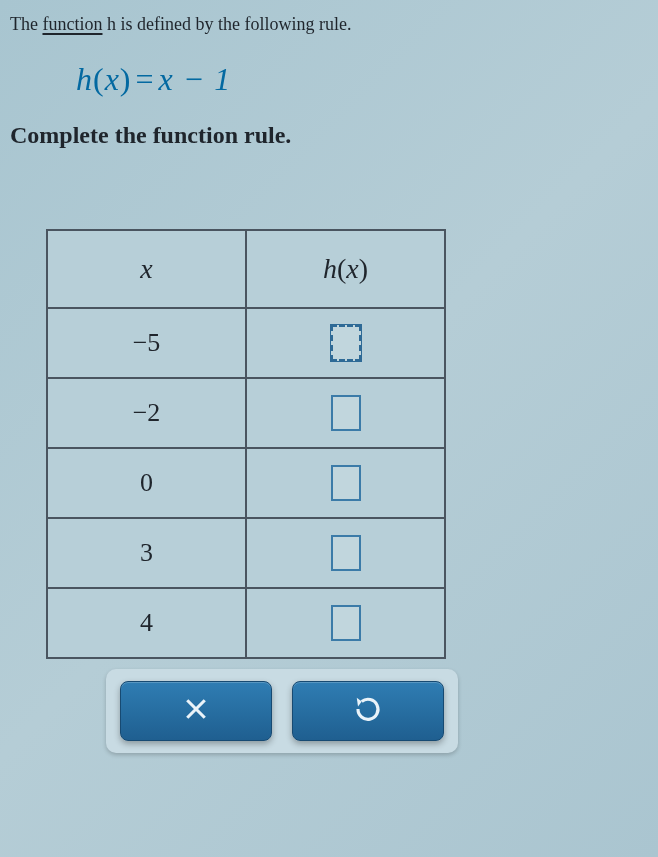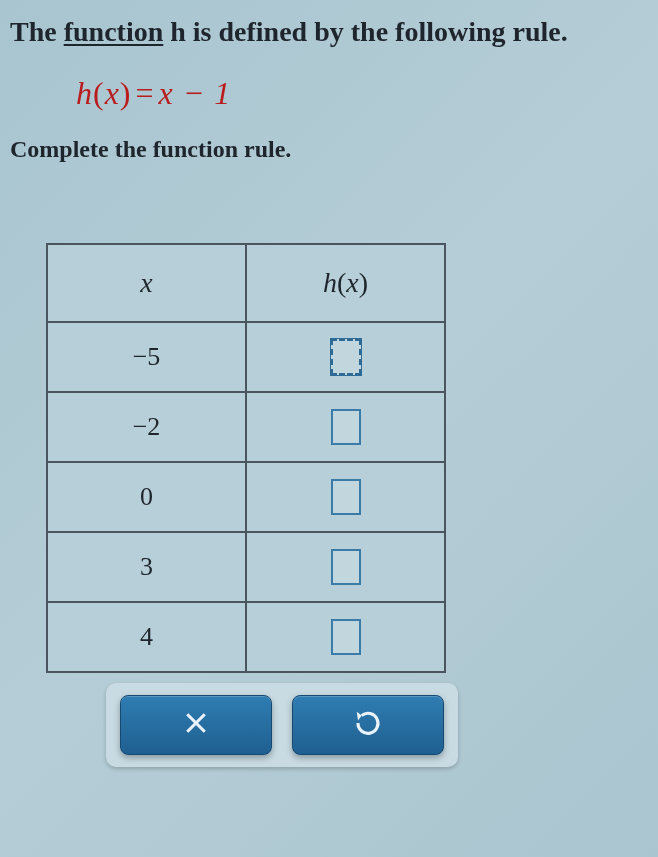--- a/index.html
+++ b/index.html
@@ -7,37 +7,37 @@
       width: 658px;
       height: 857px;
       background: linear-gradient(135deg, #a8c5d0 0%, #b5cdd6 50%, #aac5d0 100%);
       font-family: Georgia, 'Times New Roman', serif;
       color: #2a2f36;
       padding: 12px 10px;
       position: relative;
       overflow: hidden;
     }
     .prompt-line1 {
-      font-size: 28px;
+      font-size: 18px;
       line-height: 1.4;
-      font-weight: 700;
+      font-weight: 400;
       color: #1f252c;
     }
     .func-link {
       text-decoration: underline;
       text-decoration-thickness: 2px;
       text-underline-offset: 3px;
       color: #1f252c;
     }
     .equation {
       font-family: 'Times New Roman', serif;
       font-style: italic;
       font-size: 32px;
       margin: 24px 0 24px 66px;
-      color: #b91c1c;
+      color: #0369a1;
       letter-spacing: 1px;
     }
     .equation .paren { font-style: normal; }
     .equation .eq-op { font-style: normal; margin: 0 4px; }
     .prompt-line2 {
       font-size: 24px;
       font-weight: 600;
       color: #1f252c;
       margin-bottom: 80px;
     }

